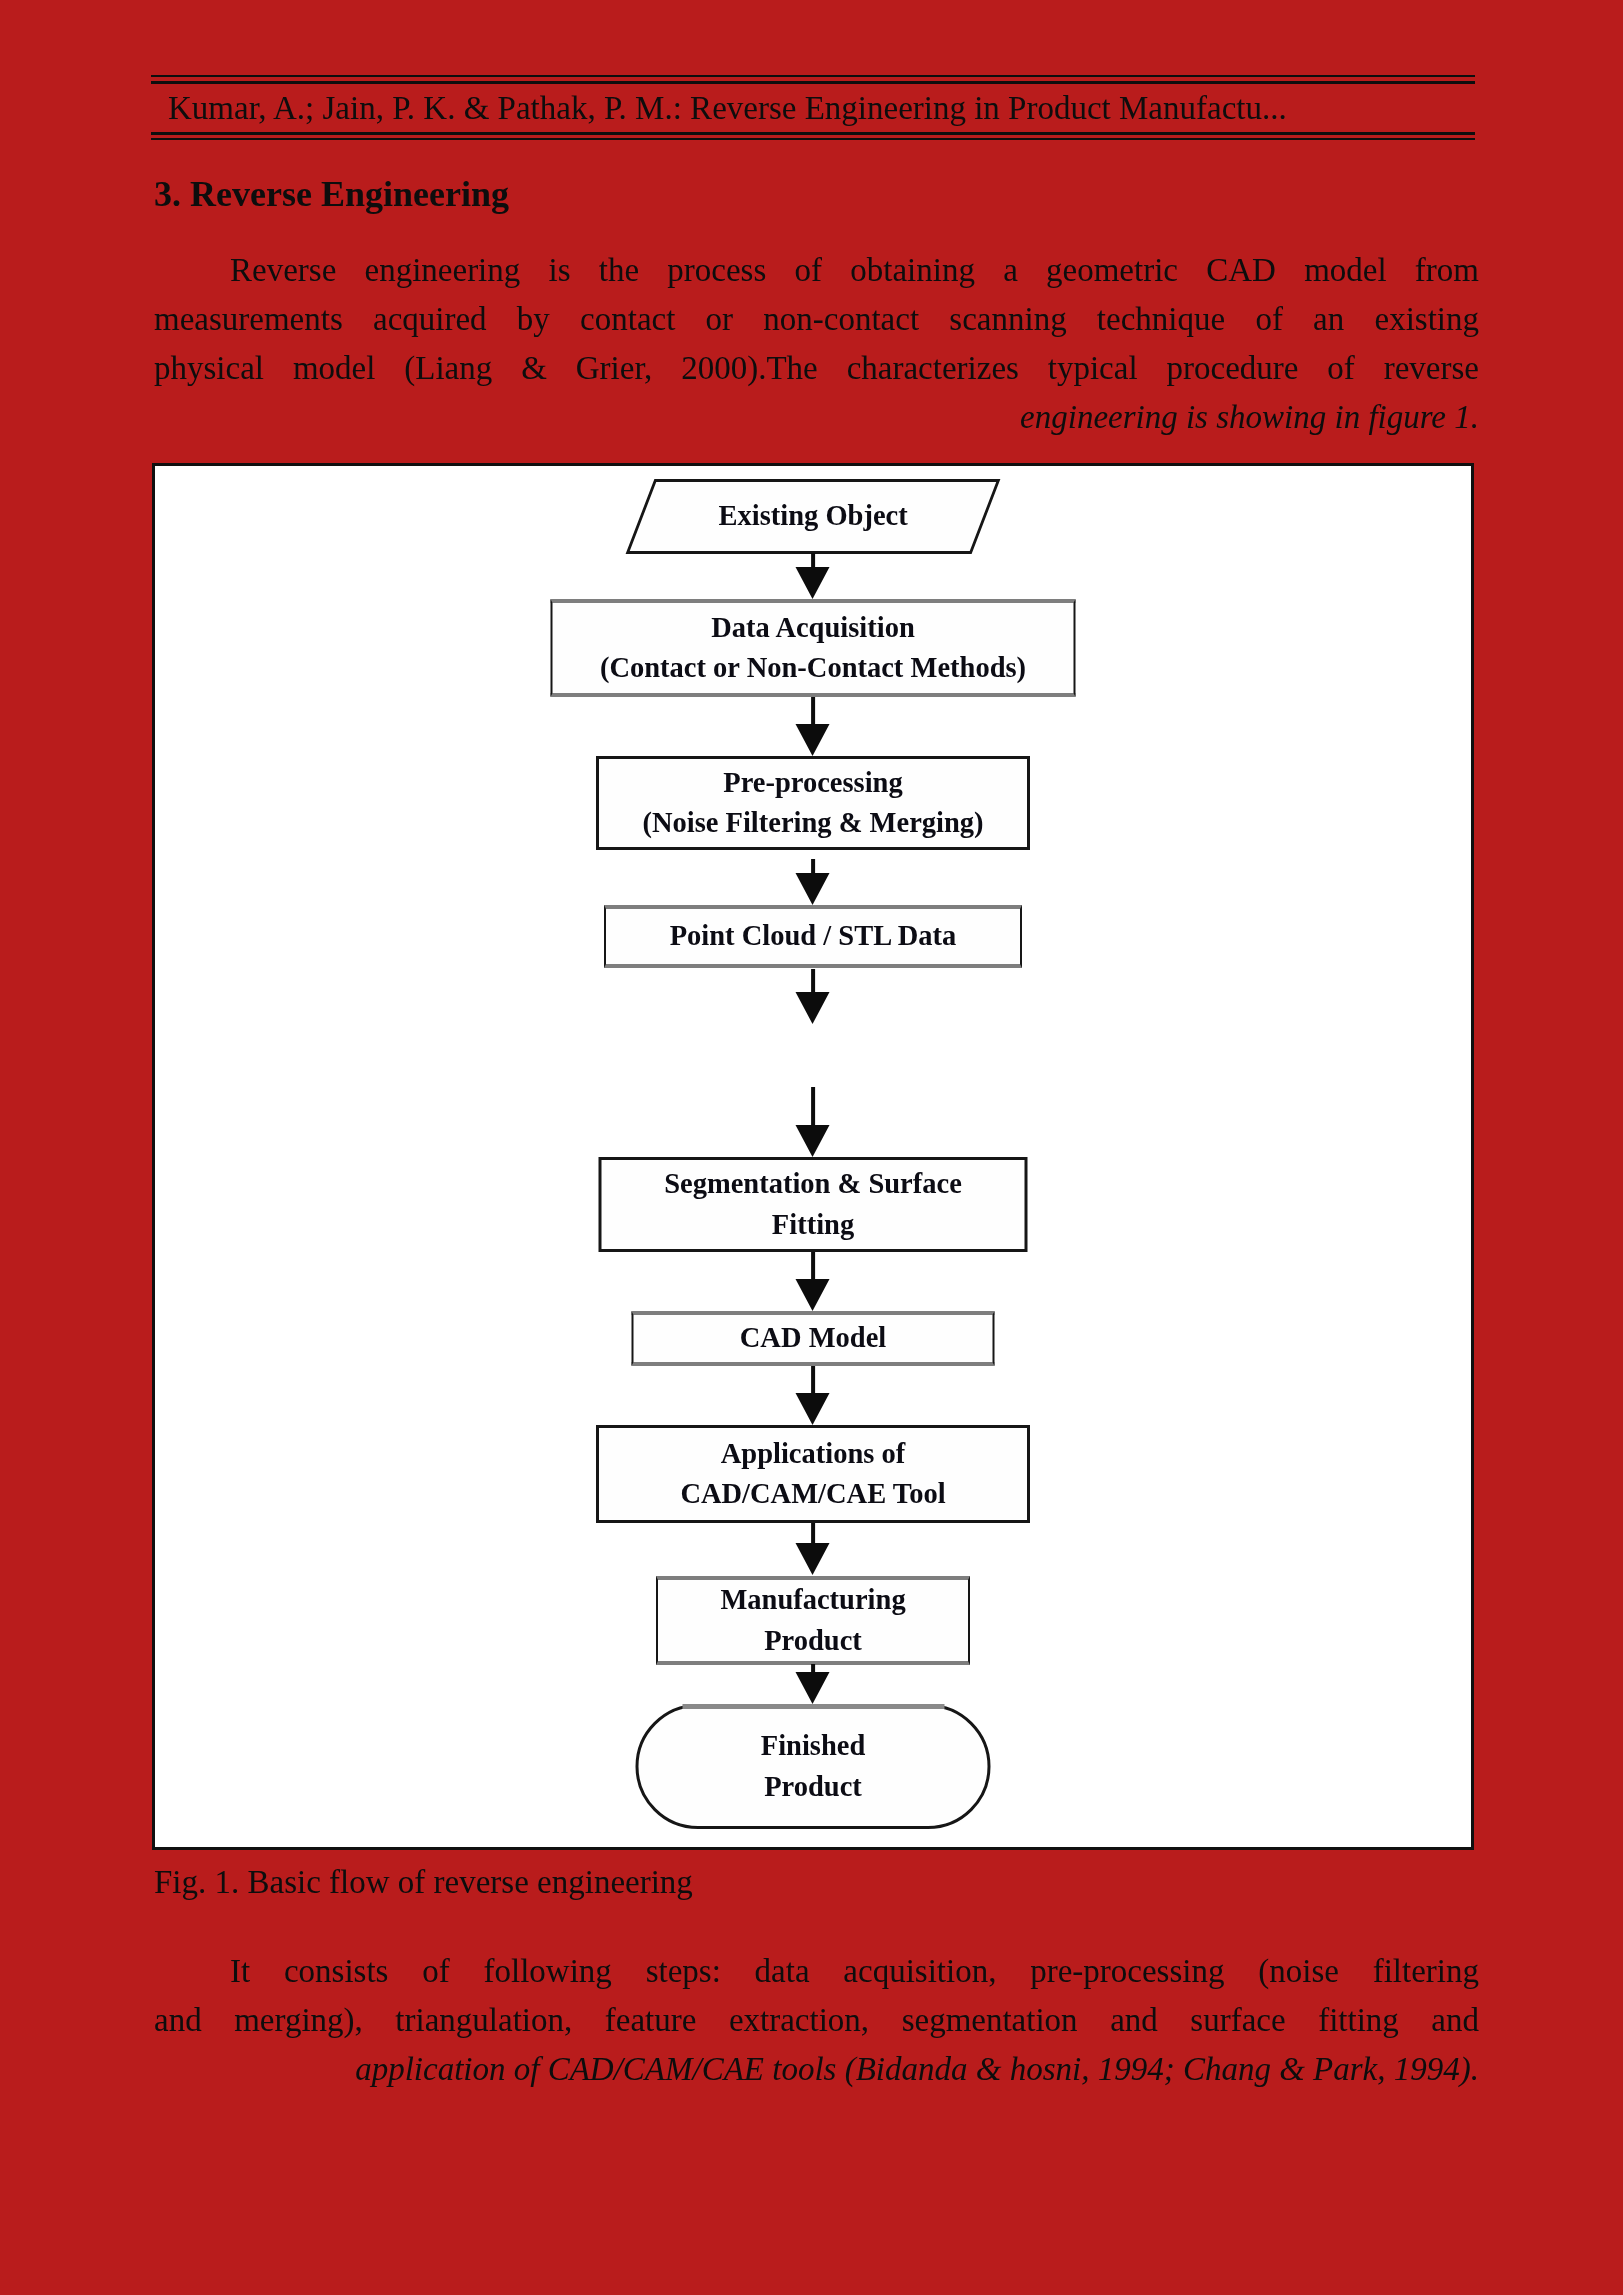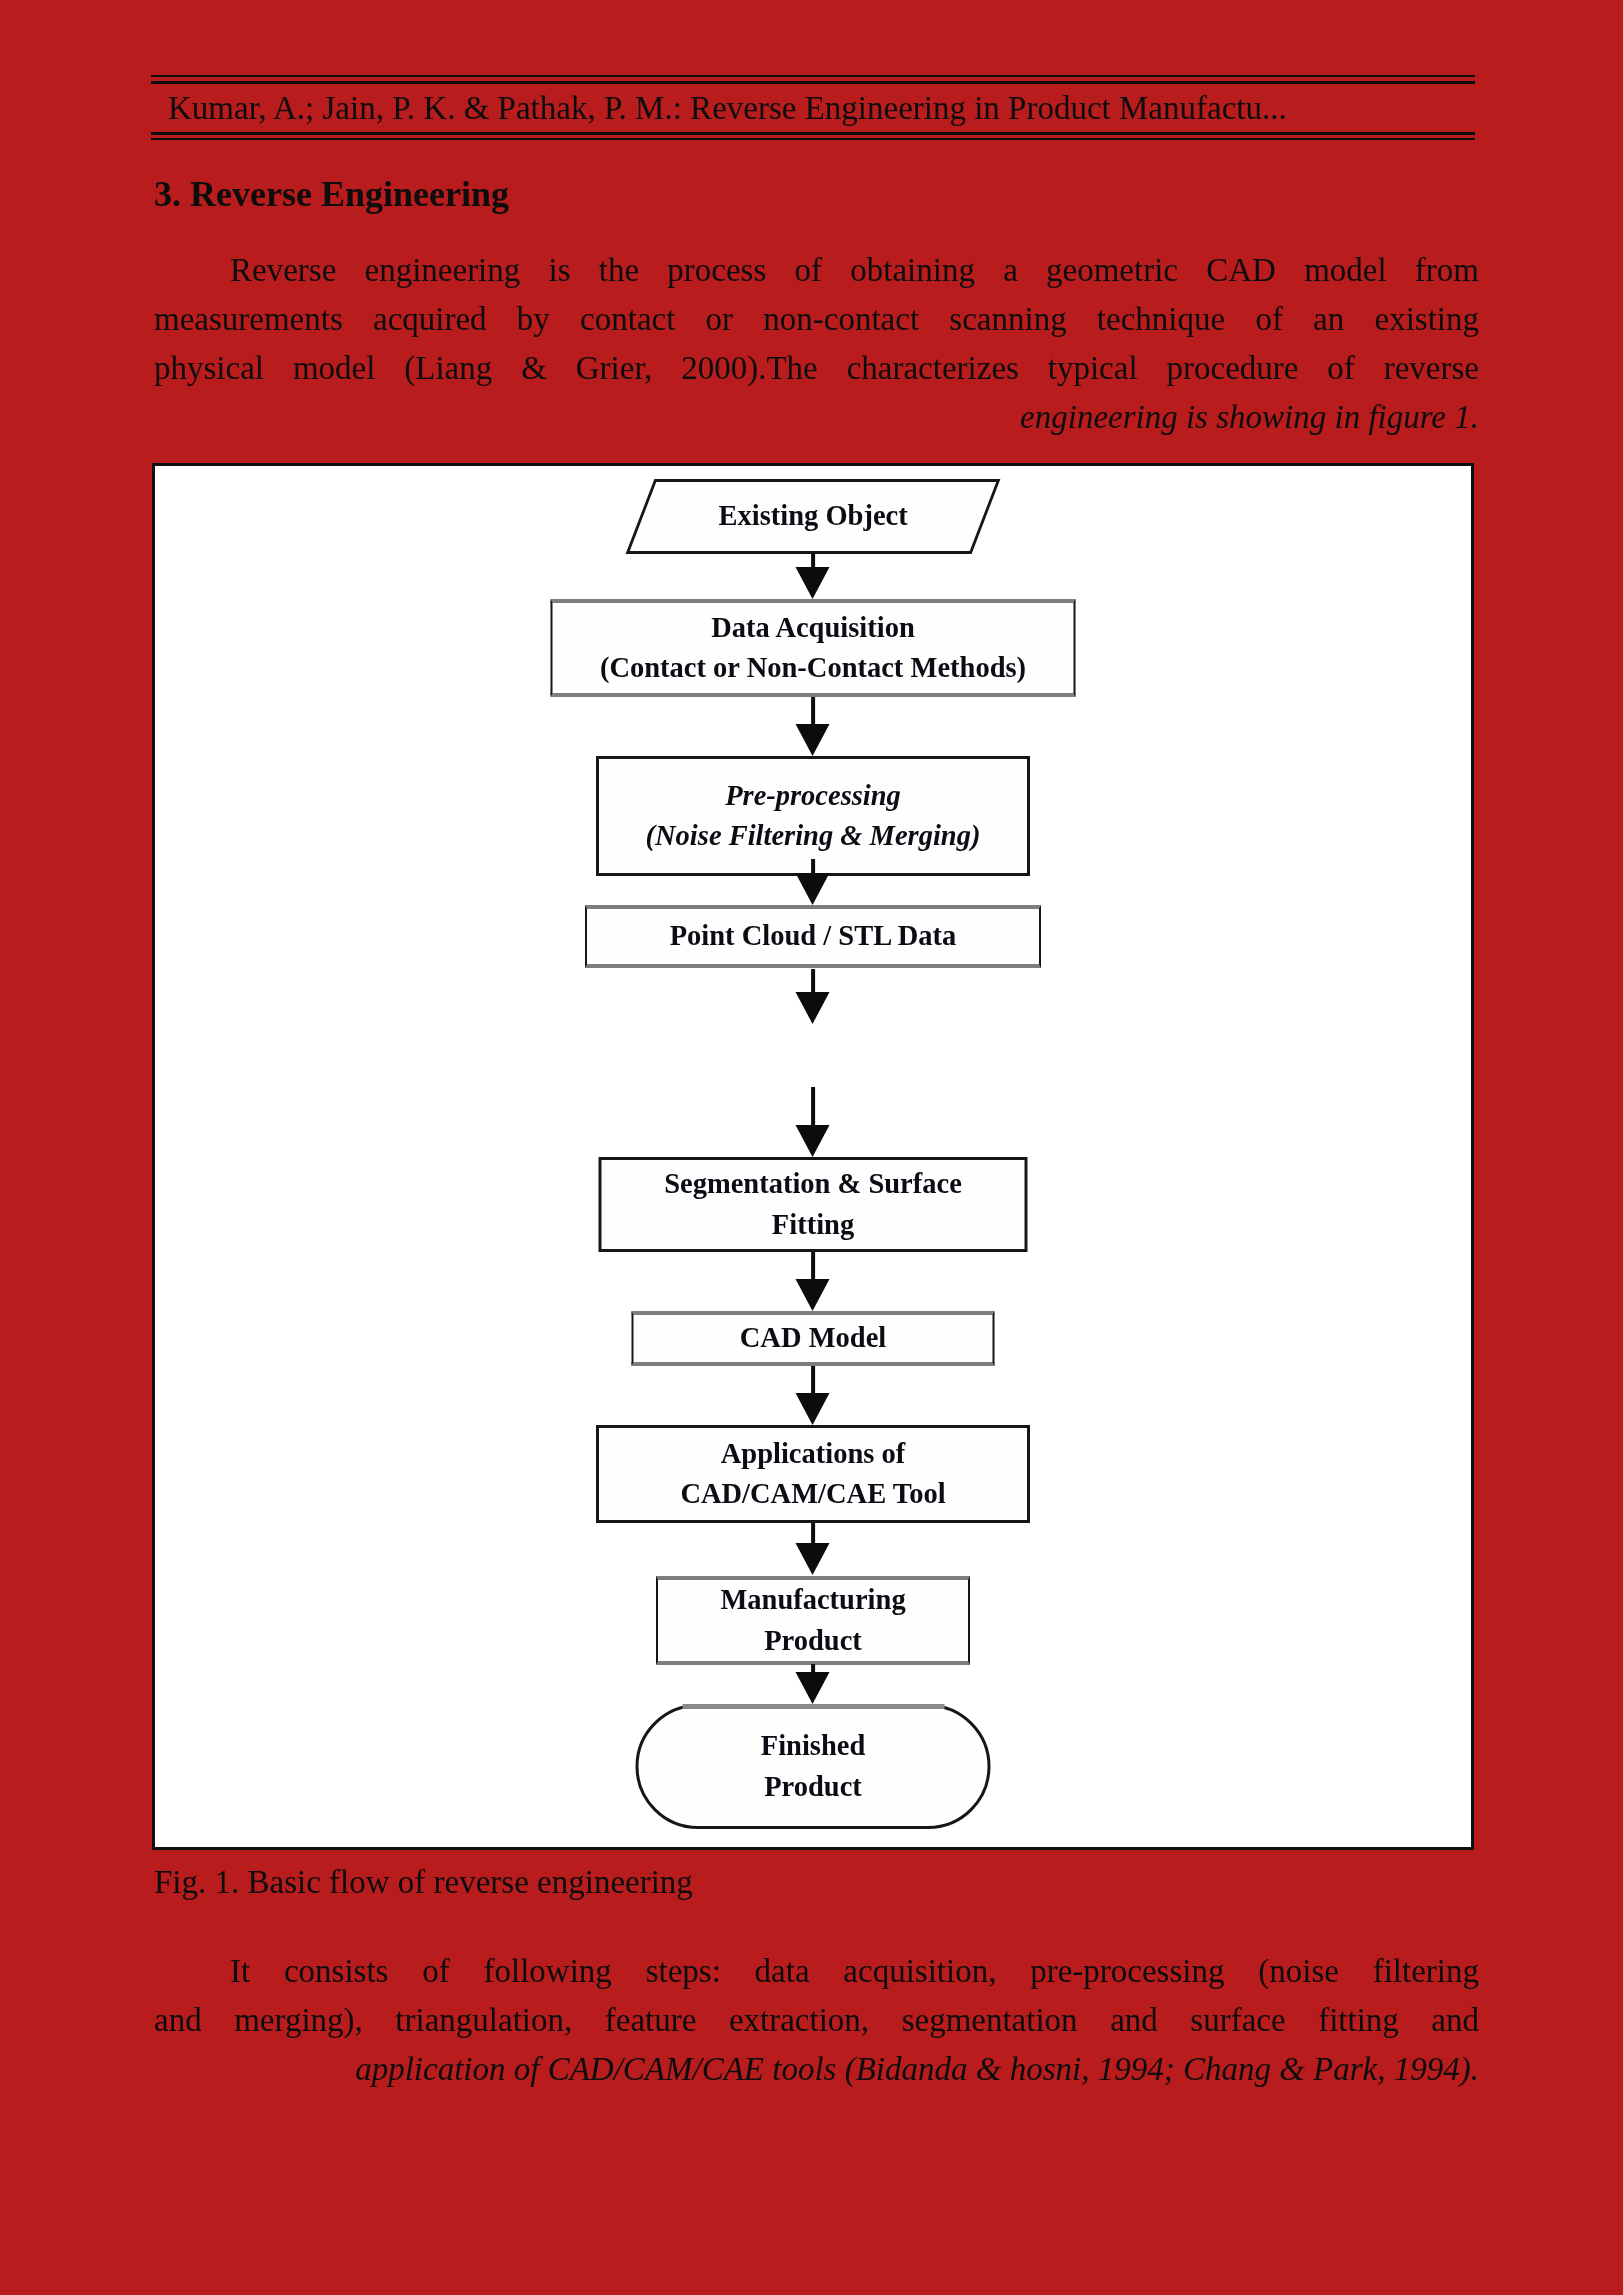--- a/index.html
+++ b/index.html
@@ -33,22 +33,22 @@
         display:flex;align-items:center;justify-content:center;text-align:center;
         font-weight:700;font-size:28.5px;line-height:1.42;color:#0c0c14;
         white-space:pre-line;box-sizing:border-box;}
   .border-black{border:3.2px solid #161616;}
   .border-gray{border-style:solid;border-color:#7e7e7e #161616;border-width:4px 2.4px;}
 
   .n1{top:12.7px;width:346px;height:75px;transform:translateX(-50%) skewX(-21deg);
       border:3.2px solid #161616;}
   .n1 .skew-fix{display:block;width:100%;transform:skewX(21deg);}
   .n2{top:133px;width:525px;height:98px;}
-  .n3{top:290px;width:434px;height:120px;font-style:italic;}
-  .n4{top:439px;width:456px;height:63px;}
+  .n3{top:290px;width:434px;height:94px;}
+  .n4{top:439px;width:418px;height:63px;}
   .n5{top:558px;width:333px;height:63px;}
   .n6{top:691px;width:429px;height:95px;}
   .n7{top:845px;width:363px;height:55px;}
   .n8{top:959px;width:434px;height:98px;}
   .n9{top:1110px;width:314px;height:89px;}
   .n10{top:1238px;width:355px;height:125px;border:3.2px solid #161616;border-radius:67px;}
   .n10::before{content:"";position:absolute;top:-3.2px;left:50%;transform:translateX(-50%);
                width:262px;height:4.8px;background:#8a8a8a;}
 
   .arrow{position:absolute;left:50%;transform:translateX(-50%);width:35px;}

